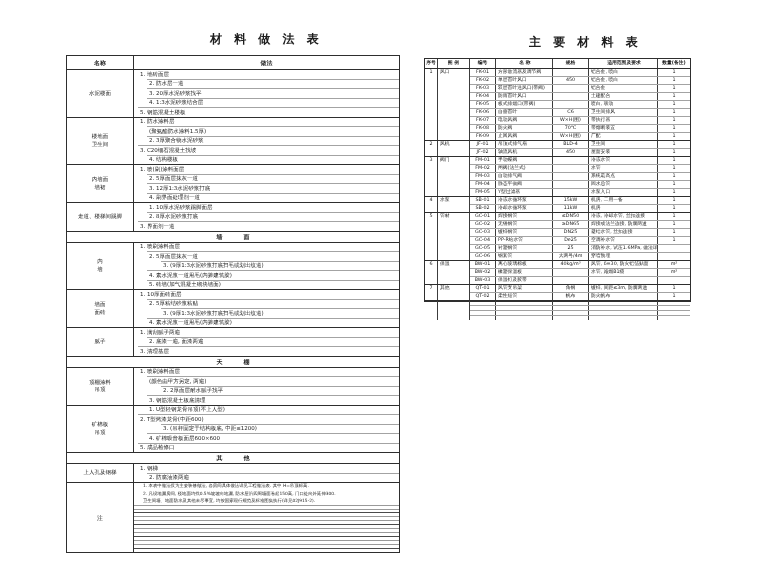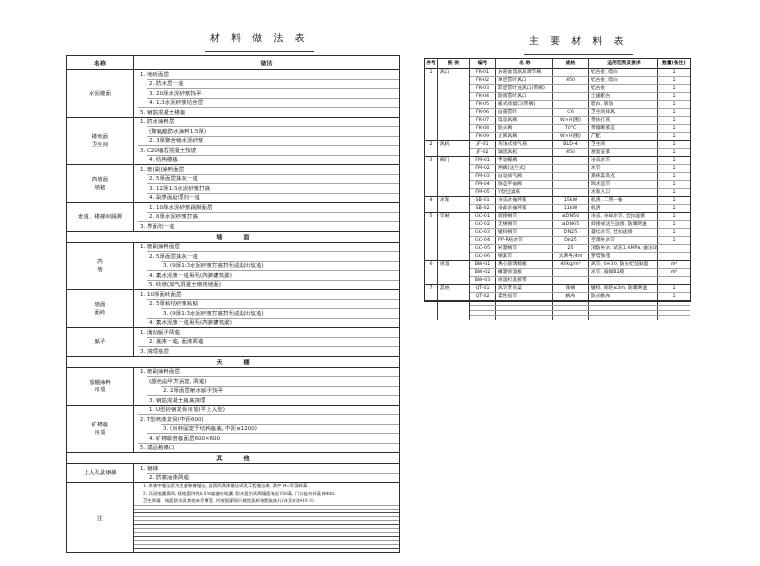--- a/index.html
+++ b/index.html
@@ -2,22 +2,22 @@
 <html><head>
 <meta charset="utf-8">
 <style>
   html,body{margin:0;padding:0;}
   body{
     width:760px;height:566px;background:#ffffff;
     font-family:"DejaVu Sans",sans-serif;color:#1d1d1d;
     position:relative;overflow:hidden;
   }
   .title{
-    position:absolute;font-weight:normal;font-size:10px;letter-spacing:4px;
-    border-bottom:1.6px solid #3a3a3a;padding:0 5px 6px 5px;white-space:pre;
+    position:absolute;font-weight:bold;font-size:12px;letter-spacing:4px;
+    border-bottom:1.6px solid #3a3a3a;padding:0 5px 19px 5px;white-space:pre;
   }
   #ltitle{left:205px;top:31px;}
   #rtitle{left:524px;top:34px;}
 
   .tbl{
     position:absolute;border:1.5px solid #2e2e2e;box-sizing:border-box;
     display:flex;flex-direction:column;background:#fff;
     line-height:1;white-space:nowrap;
   }
   #ltable{left:66px;top:55px;width:334px;height:498px;font-size:5.5px;}

